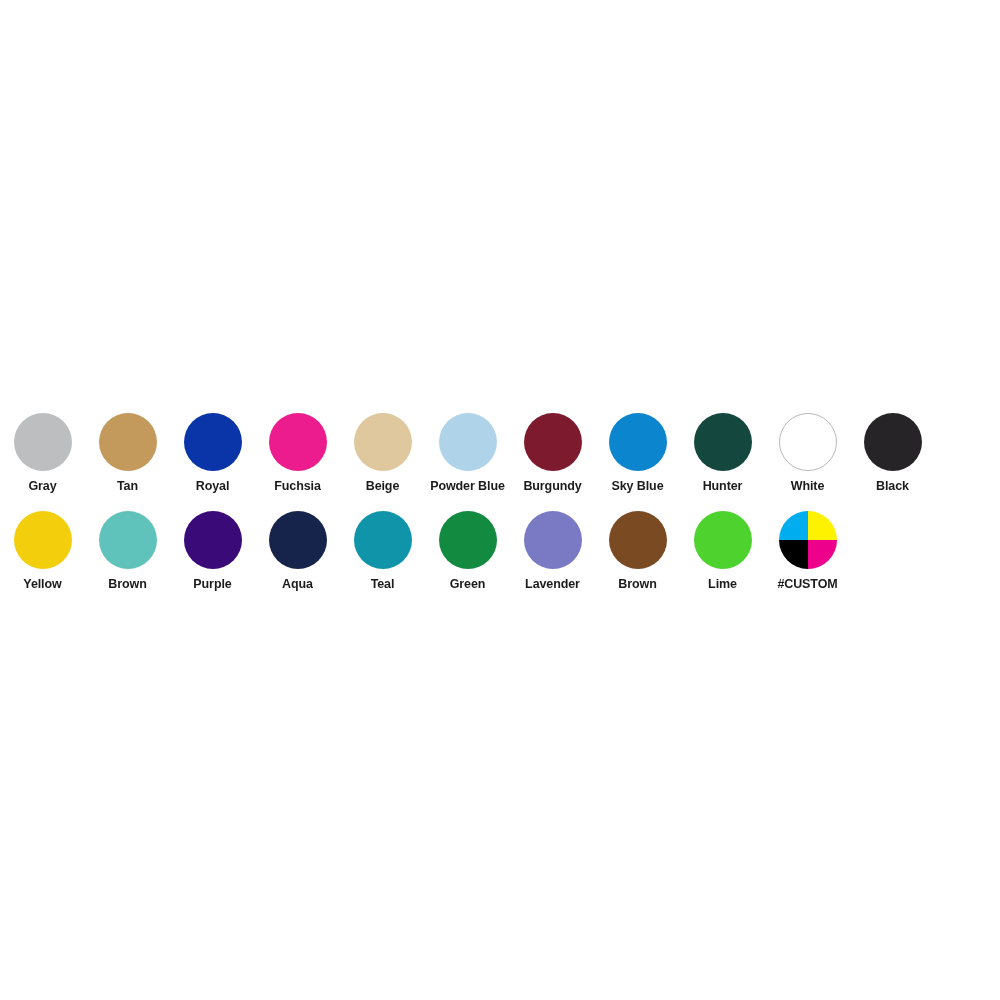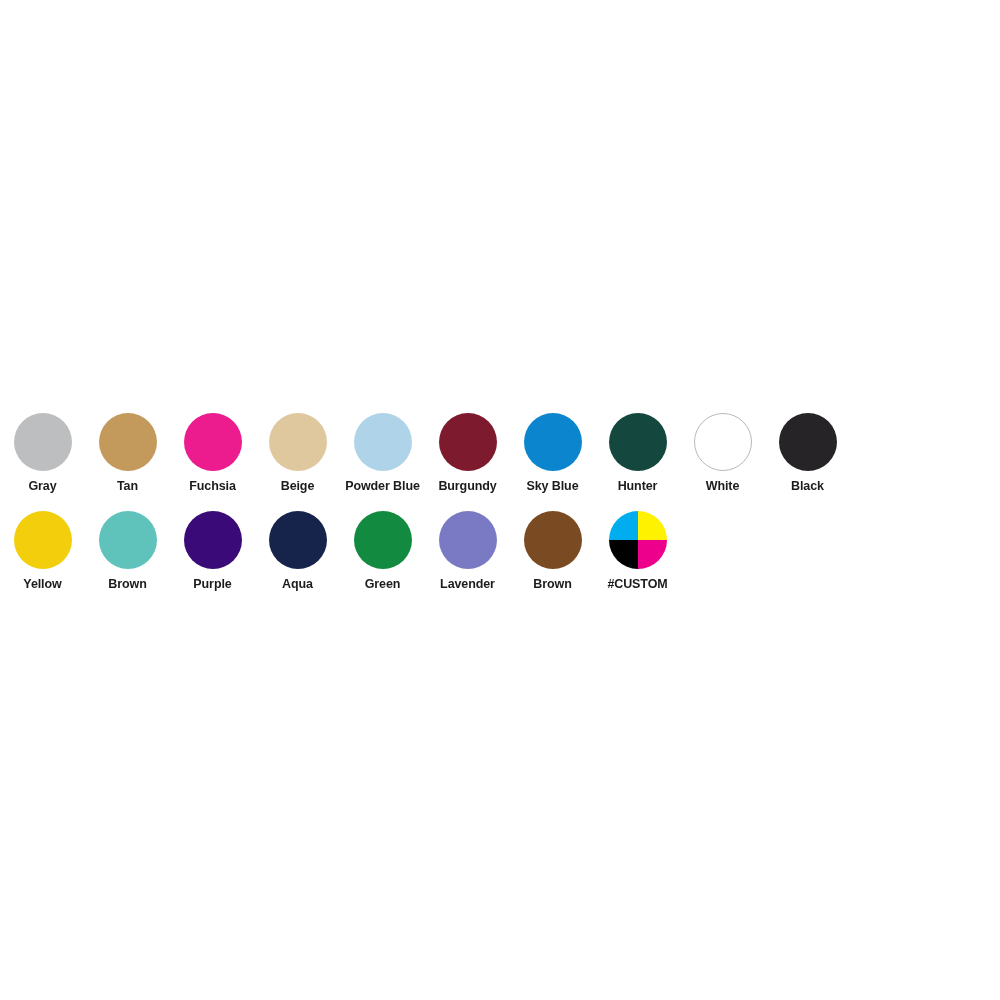--- a/index.html
+++ b/index.html
@@ -86,20 +86,24 @@
     <div class="swatch-row">
       <div class="swatch-cell">
         <div class="swatch-circle" style="background: rgb(188, 190, 192);"></div>
         <div class="swatch-label">Gray</div>
       </div>
       <div class="swatch-cell">
         <div class="swatch-circle" style="background: rgb(196, 153, 92);"></div>
         <div class="swatch-label">Tan</div>
       </div>
       <div class="swatch-cell">
+        <div class="swatch-circle" style="background: rgb(10, 53, 168);"></div>
+        <div class="swatch-label">Royal</div>
+      </div>
+      <div class="swatch-cell">
         <div class="swatch-circle" style="background: rgb(236, 28, 142);"></div>
         <div class="swatch-label">Fuchsia</div>
       </div>
       <div class="swatch-cell">
         <div class="swatch-circle" style="background: rgb(223, 200, 157);"></div>
         <div class="swatch-label">Beige</div>
       </div>
       <div class="swatch-cell">
         <div class="swatch-circle" style="background: rgb(175, 212, 234);"></div>
         <div class="swatch-label">Powder Blue</div>
@@ -136,30 +140,38 @@
       </div>
       <div class="swatch-cell">
         <div class="swatch-circle" style="background: rgb(57, 10, 120);"></div>
         <div class="swatch-label">Purple</div>
       </div>
       <div class="swatch-cell">
         <div class="swatch-circle" style="background: rgb(22, 36, 76);"></div>
         <div class="swatch-label">Aqua</div>
       </div>
       <div class="swatch-cell">
+        <div class="swatch-circle" style="background: rgb(15, 148, 170);"></div>
+        <div class="swatch-label">Teal</div>
+      </div>
+      <div class="swatch-cell">
         <div class="swatch-circle" style="background: rgb(18, 138, 64);"></div>
         <div class="swatch-label">Green</div>
       </div>
       <div class="swatch-cell">
         <div class="swatch-circle" style="background: rgb(122, 122, 196);"></div>
         <div class="swatch-label">Lavender</div>
       </div>
       <div class="swatch-cell">
         <div class="swatch-circle" style="background: rgb(122, 74, 34);"></div>
         <div class="swatch-label">Brown</div>
+      </div>
+      <div class="swatch-cell">
+        <div class="swatch-circle" style="background: rgb(78, 210, 46);"></div>
+        <div class="swatch-label">Lime</div>
       </div>
       <div class="swatch-cell">
         <div class="swatch-circle">
           <div class="quad tl" style="background: rgb(0, 174, 239);"></div>
           <div class="quad tr" style="background: rgb(255, 242, 0);"></div>
           <div class="quad bl" style="background: rgb(0, 0, 0);"></div>
           <div class="quad br" style="background: rgb(236, 0, 140);"></div>
         </div>
         <div class="swatch-label">#CUSTOM</div>
       </div>

